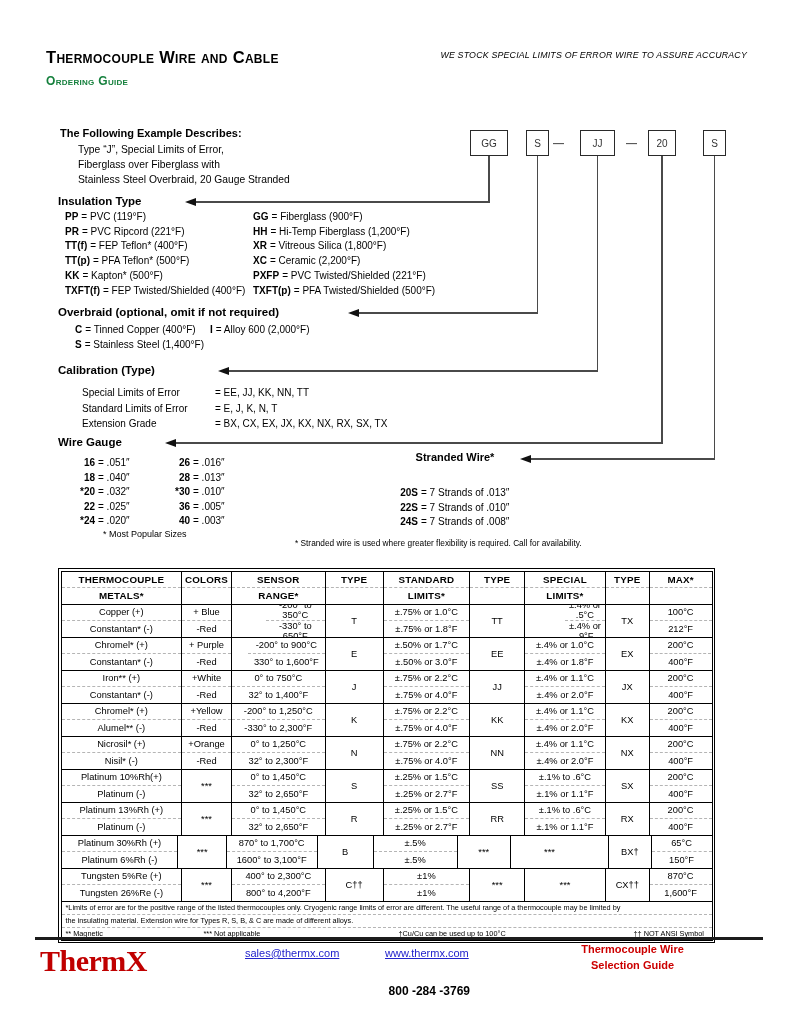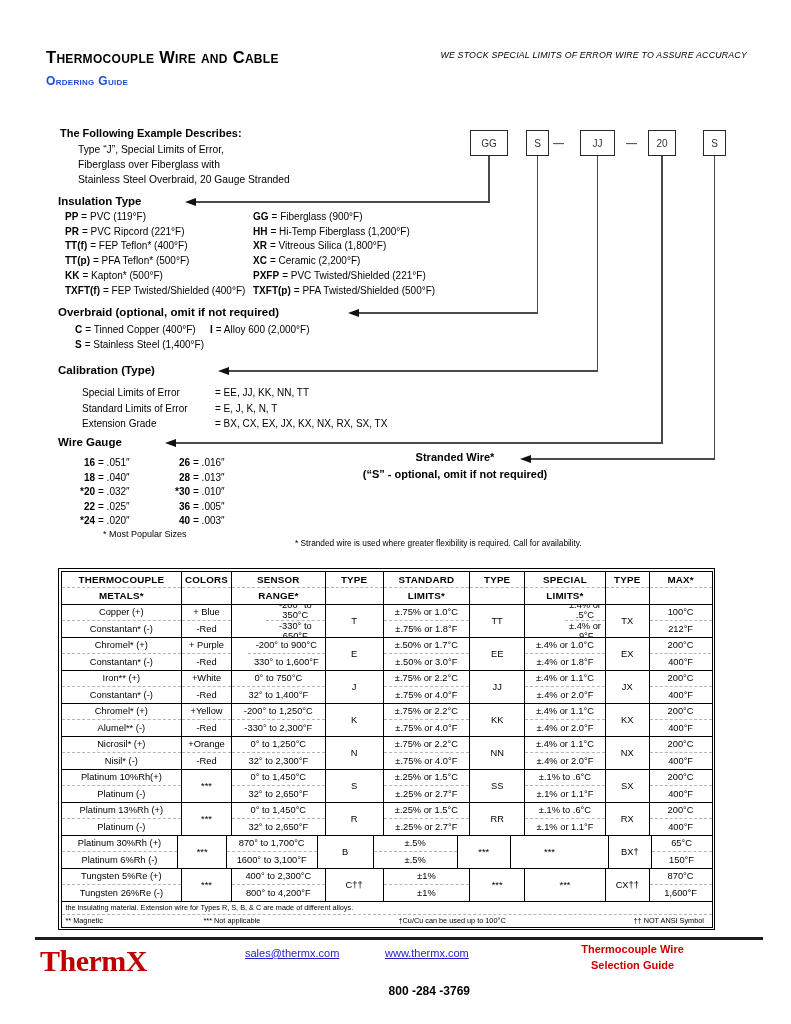--- a/index.html
+++ b/index.html
@@ -2,21 +2,21 @@
 <html><head>
 <meta charset="utf-8">
 <style>
   html,body{margin:0;padding:0;background:#fff;}
   .page{position:relative;width:791px;height:1024px;background:#fff;overflow:hidden;
         font-family:"Liberation Sans",sans-serif;color:#000;}
   .abs{position:absolute;white-space:nowrap;}
 
   
   .doc-title{left:46px;top:48px;font-size:16.5px;font-weight:bold;font-variant:small-caps;letter-spacing:.3px;}
-  .doc-subtitle{left:46px;top:74px;font-size:12px;font-weight:bold;font-variant:small-caps;color:#1d4ed8;letter-spacing:.3px;}
+  .doc-subtitle{left:46px;top:74px;font-size:12px;font-weight:bold;font-variant:small-caps;color:#15803d;letter-spacing:.3px;}
   .slogan{right:44px;top:50px;font-size:8.8px;font-style:italic;letter-spacing:.2px;}
 
   
   .ex-heading{left:60px;top:127px;font-size:11px;font-weight:bold;}
   .ex-lines{left:78px;top:142px;font-size:10.3px;line-height:15.2px;}
 
   
   .code-box{position:absolute;top:130px;height:26px;border:1.5px solid #2a2a2a;box-sizing:border-box;
             display:flex;align-items:center;justify-content:center;font-size:10px;color:#333;background:#fff;}
   .box-dash{position:absolute;top:137px;color:#555;font-size:11px;font-weight:bold;}
@@ -156,21 +156,26 @@
 
   <div class="g-line"><span class="g-code">26</span><span class="g-rest">= .016″</span></div>
       <div class="g-line"><span class="g-code">28</span><span class="g-rest">= .013″</span></div>
       <div class="g-line"><span class="g-code">*30</span><span class="g-rest">= .010″</span></div>
       <div class="g-line"><span class="g-code">36</span><span class="g-rest">= .005″</span></div>
       <div class="g-line"><span class="g-code">40</span><span class="g-rest">= .003″</span></div>
     </div>
   <div class="abs note" style="left:103px;top:529px;">* Most Popular Sizes</div>
 
   <div class="abs str-title" style="left:330px;top:451px;width:250px;">Stranded Wire*</div>
-  <div class="abs str-sub" style="left:300px;top:468px;width:310px;">(“S” - optional, omit if not required)</div>
+  <div class="abs str-items" style="left:388px;top:486px;">
+
+  <div class="g-line"><span class="g-code">20S</span><span class="g-rest">= 7 Strands of .013″</span></div>
+      <div class="g-line"><span class="g-code">22S</span><span class="g-rest">= 7 Strands of .010″</span></div>
+      <div class="g-line"><span class="g-code">24S</span><span class="g-rest">= 7 Strands of .008″</span></div>
+    </div>
   <div class="abs str-foot" style="left:295px;top:538px;">* Stranded wire is used where greater flexibility is required. Call for availability.</div>
 
   <div class="ttable">
     <div class="tinner" id="tc-table">
         <div class="trow thdr">
           <div class="tcell" style="width: 120px;">
             <div class="tline">THERMOCOUPLE</div>
             <div class="tline tline2">METALS*</div>
           </div>
           <div class="tcell" style="width: 50px;">
@@ -509,20 +514,21 @@
           </div>
           <div class="tcell tcenter" style="width: 44px;">
             <div class="tline" style="flex: 0 0 auto;">CX††</div>
           </div>
           <div class="tcell" style="width: 63px;">
             <div class="tline">870°C</div>
             <div class="tline tline2">1,600°F</div>
           </div>
         </div>
         <div class="tfoot">
+          <div class="fl">*Limits of error are for the positive range of the listed thermocouples only. Cryogenic range limits of error are different. The useful range of a thermocouple may be limited by</div>
           <div class="fl">the insulating material. Extension wire for Types R, S, B, &amp; C are made of different alloys.</div>
           <div class="fl fl3"><span class="fm1">** Magnetic</span><span class="fm2">*** Not applicable</span><span class="fm3">†Cu/Cu can be used up to 100°C</span><span>†† NOT ANSI Symbol</span></div>
         </div>
       </div>
   </div>
 
   <div class="rule"></div>
   <div class="abs logo">ThermX</div>
   <a class="flink" style="left:245px;">sales@thermx.com</a>
   <a class="flink" style="left:385px;">www.thermx.com</a>

